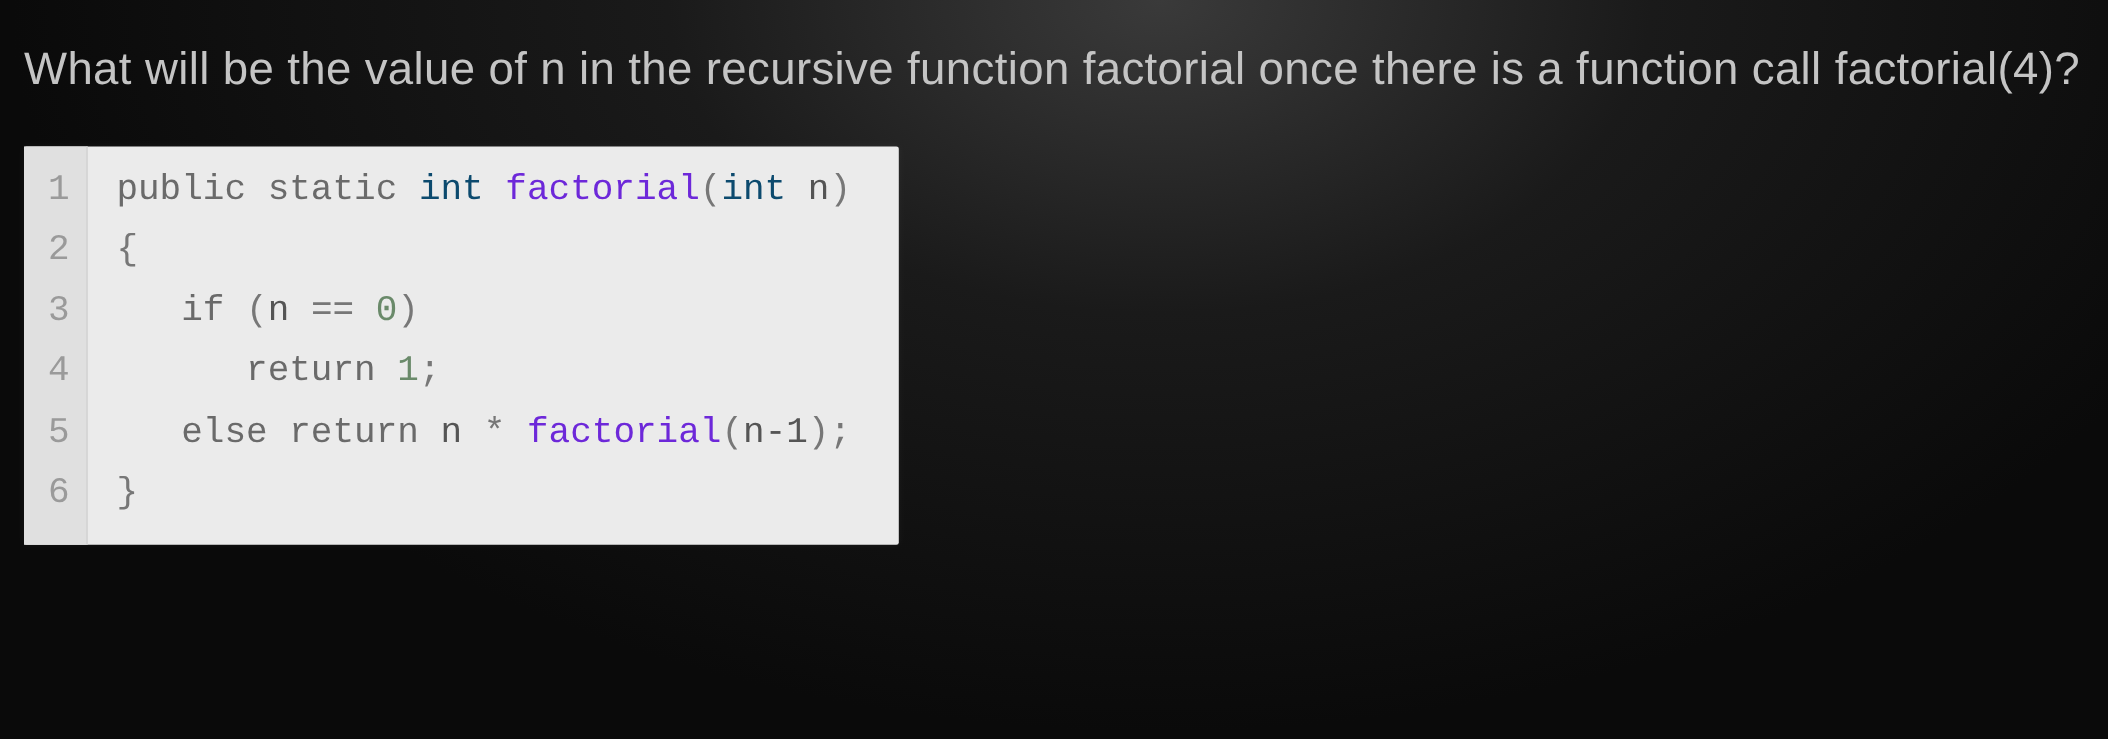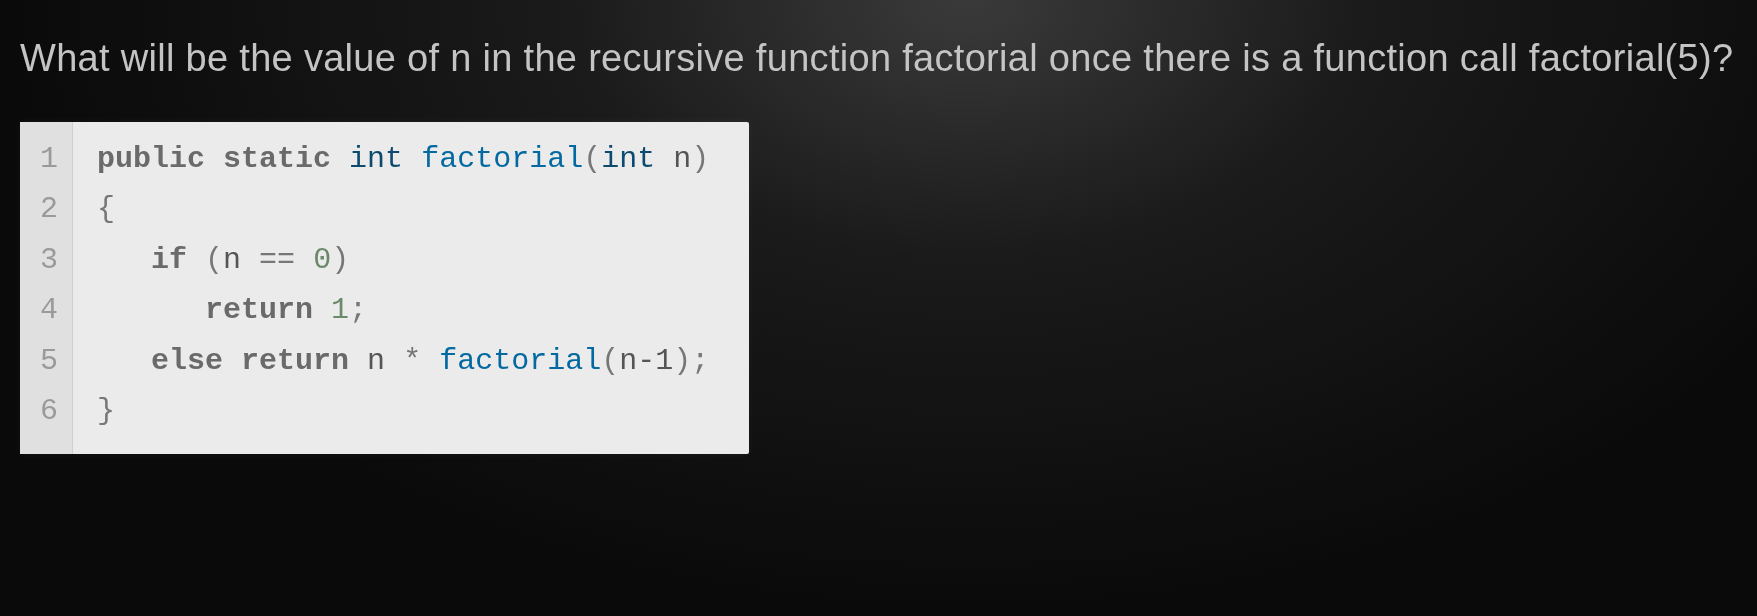--- a/index.html
+++ b/index.html
@@ -42,32 +42,32 @@
       border-right: 1px solid #d0d0d0;
     }
     .gutter div {
       min-width: 20px;
     }
     .code {
       padding: 12px 40px 18px 24px;
       color: #555;
       white-space: pre;
     }
-    .kw { color: #6a6a6a; font-weight: bold; }
+    .kw { color: #6a6a6a; font-weight: normal; }
     .type { color: #0c4a6e; }
-    .fn { color: #0369a1; }
+    .fn { color: #6d28d9; }
     .num { color: #6a8a6a; }
     .punct { color: #777; }
   </style>
 </head>
 <body>
 
 
 
-<div class="question">What will be the value of n in the recursive function factorial once there is a function call factorial(5)?</div>
+<div class="question">What will be the value of n in the recursive function factorial once there is a function call factorial(4)?</div>
 
 <div class="code-block">
   <div class="gutter">
     <div>1</div>
     <div>2</div>
     <div>3</div>
     <div>4</div>
     <div>5</div>
     <div>6</div>
   </div>

